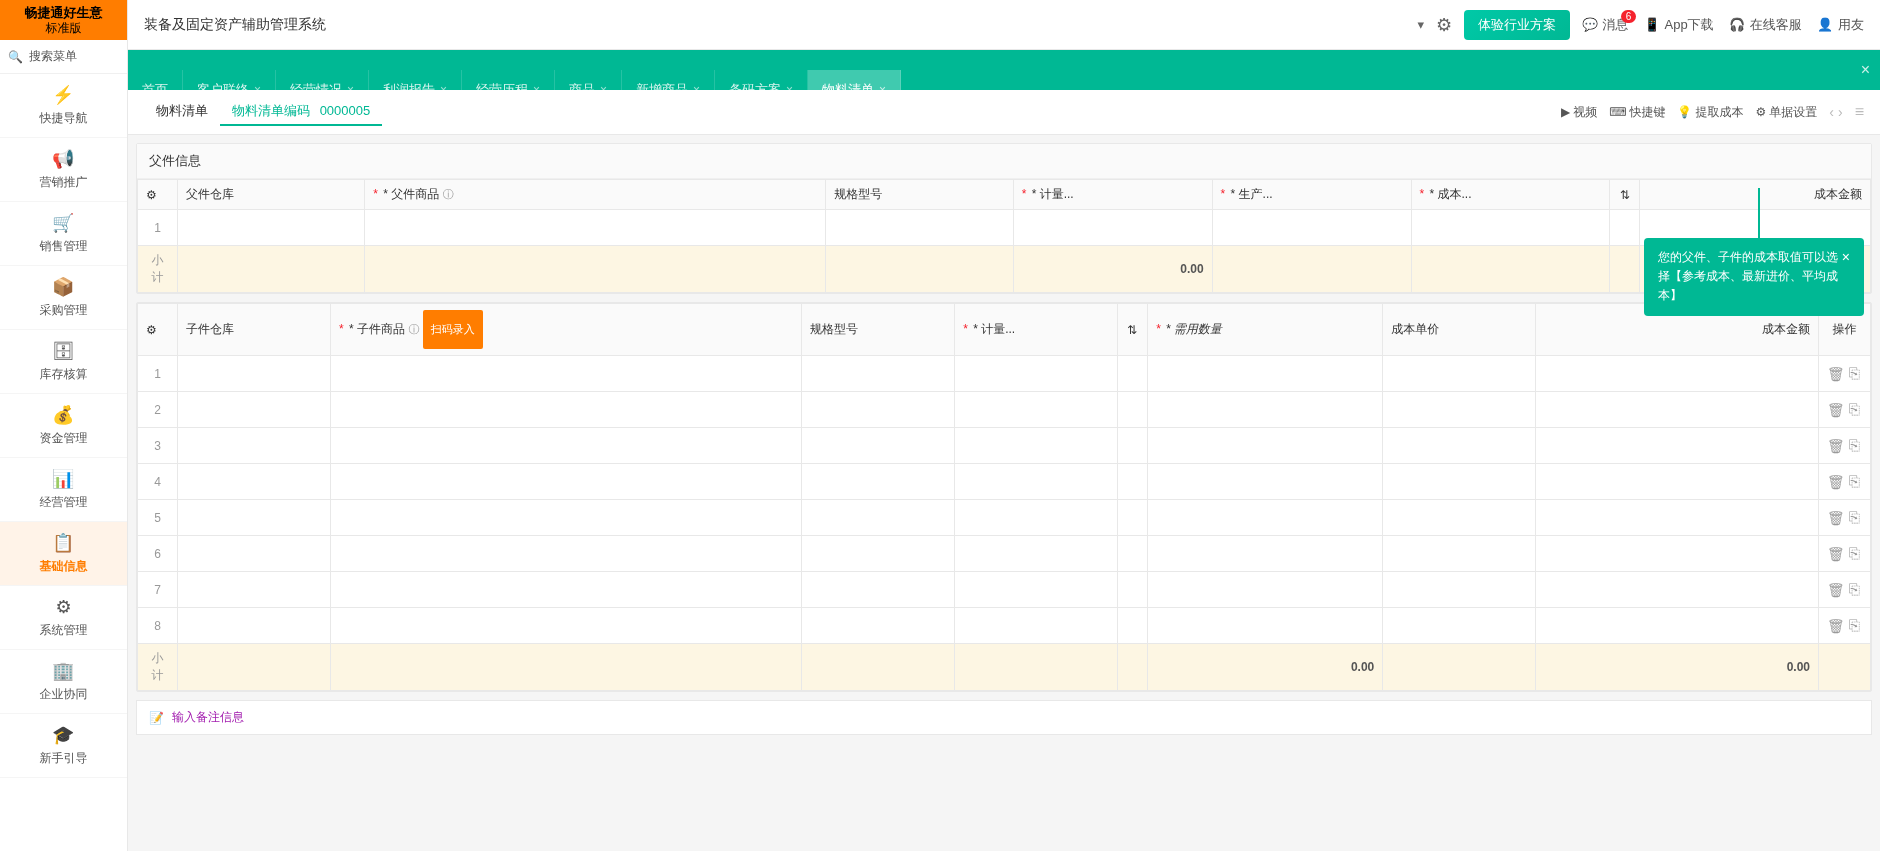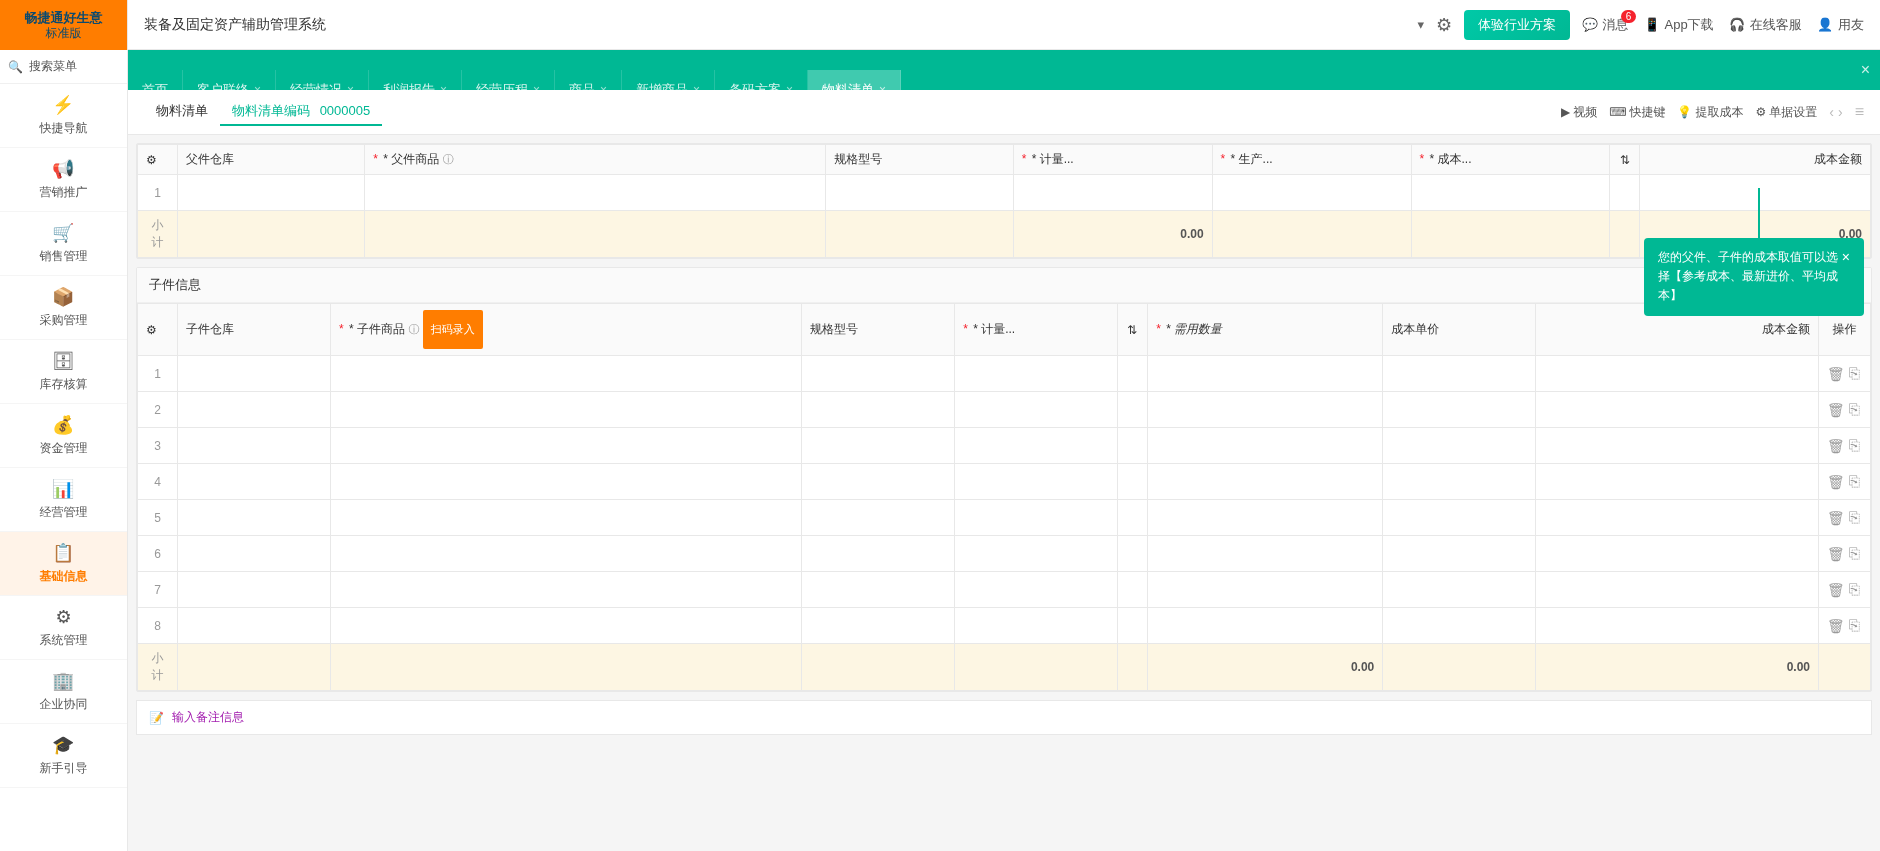--- a/index.html
+++ b/index.html
@@ -9,25 +9,25 @@
     .sidebar {
       width: 128px;
       background: #fff;
       display: flex;
       flex-direction: column;
       border-right: 1px solid #e8e8e8;
       flex-shrink: 0;
     }
     .sidebar-logo {
       background: #ff7d00;
-      height: 50px;
+      height: 40px;
       display: flex;
       align-items: center;
       justify-content: center;
-      color: #0c4a6e;
+      color: #000000;
       font-size: 13px;
       font-weight: bold;
       flex-direction: column;
       line-height: 1.2;
     }
     .sidebar-logo .sub { font-size: 12px; font-weight: normal; }
     .sidebar-search {
       display: flex;
       align-items: center;
       padding: 8px;
@@ -436,20 +436,21 @@
     </div>
 
     <div class="tooltip-indicator"></div>
 
     <div class="tooltip-popup">
       <span class="close-x">×</span>
       <span>您的父件、子件的成本取值可以选择【参考成本、最新进价、平均成本】</span>
     </div>
 
     <div class="section">
+      <div class="section-title">父件信息</div>
       <table class="data-table">
         <thead>
           <tr>
             <th class="settings-icon-col">⚙</th>
             <th><span>父件仓库</span></th>
             <th style="min-width:160px;">
               <span class="required-star">*</span>
               <span>* 父件商品</span>
               <span style="color:#999;font-size:11px;">ⓘ</span>
             </th>
@@ -491,21 +492,20 @@
             <td></td>
             <td></td>
             <td></td>
             <td style="text-align:right;font-weight:bold;">0.00</td>
           </tr>
         </tbody>
       </table>
     </div>
 
     <div class="section">
-      <div class="section-title">子件信息</div>
       <table class="data-table">
         <thead>
           <tr>
             <th class="settings-icon-col">⚙</th>
             <th><span>子件仓库</span></th>
             <th style="min-width:200px;">
               <span class="required-star">*</span>
               <span>* 子件商品</span>
               <span style="color:#999;font-size:11px;">ⓘ</span>
               <button class="scan-btn">扫码录入</button>

